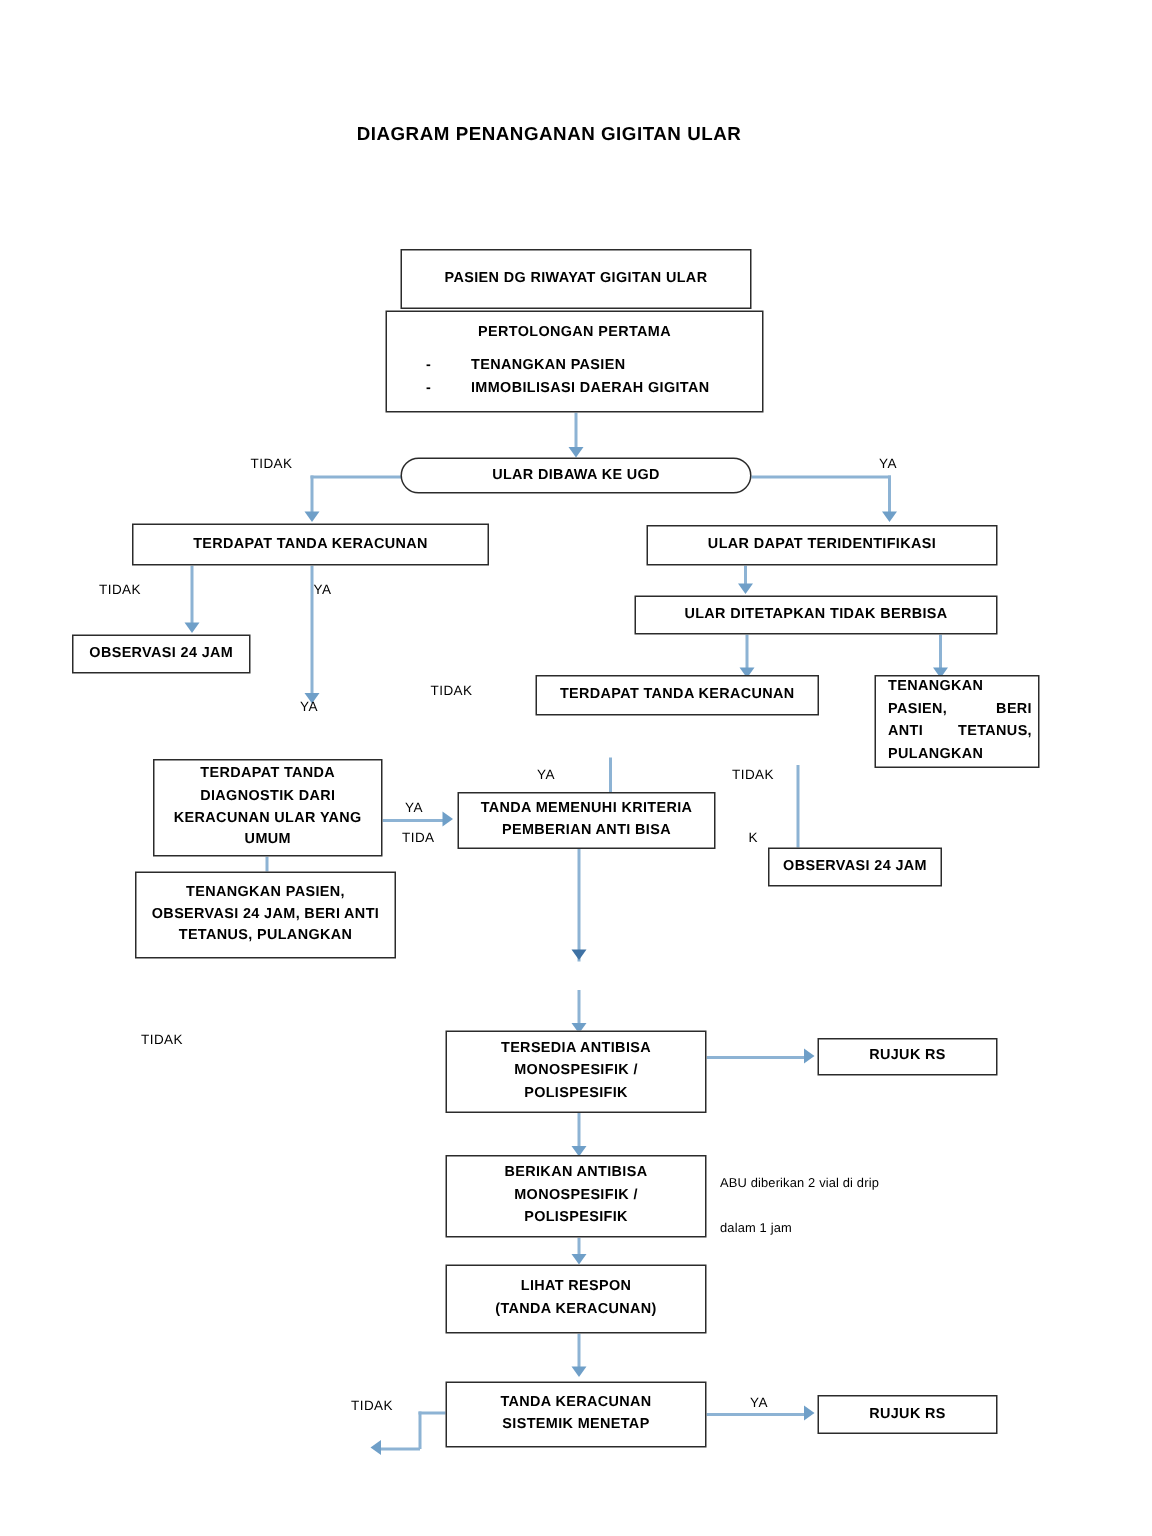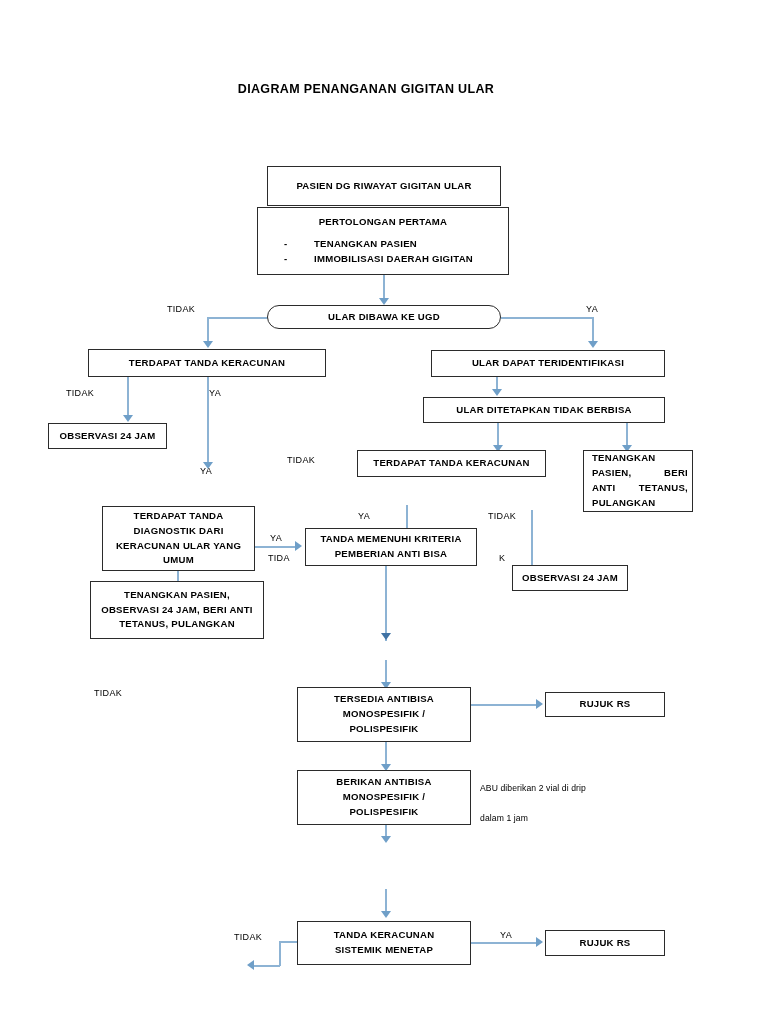--- a/index.html
+++ b/index.html
@@ -228,20 +228,24 @@
     <span class="ln">MONOSPESIFIK /</span>
     <span class="ln">POLISPESIFIK</span>
   </div>
 
   <div class="note" style="left:480px;top:781px;">ABU diberikan 2 vial di drip</div>
   <div class="note" style="left:480px;top:795px;margin-top:16px;">dalam 1 jam</div>
 
   <div class="vline" style="left:385px;top:825px;height:16px;"></div>
   <div class="arr down" style="left:381px;top:836px;"></div>
 
+  <div class="box" style="left:297px;top:843px;width:174px;height:46px;">
+    <span class="ln">LIHAT RESPON</span>
+    <span class="ln">(TANDA KERACUNAN)</span>
+  </div>
 
   <div class="vline" style="left:385px;top:889px;height:25px;"></div>
   <div class="arr down" style="left:381px;top:911px;"></div>
 
   <div class="box" style="left:297px;top:921px;width:174px;height:44px;">
     <span class="ln">TANDA KERACUNAN</span>
     <span class="ln">SISTEMIK MENETAP</span>
   </div>
 
   <div class="hline" style="left:279px;top:941px;width:19px;"></div>

